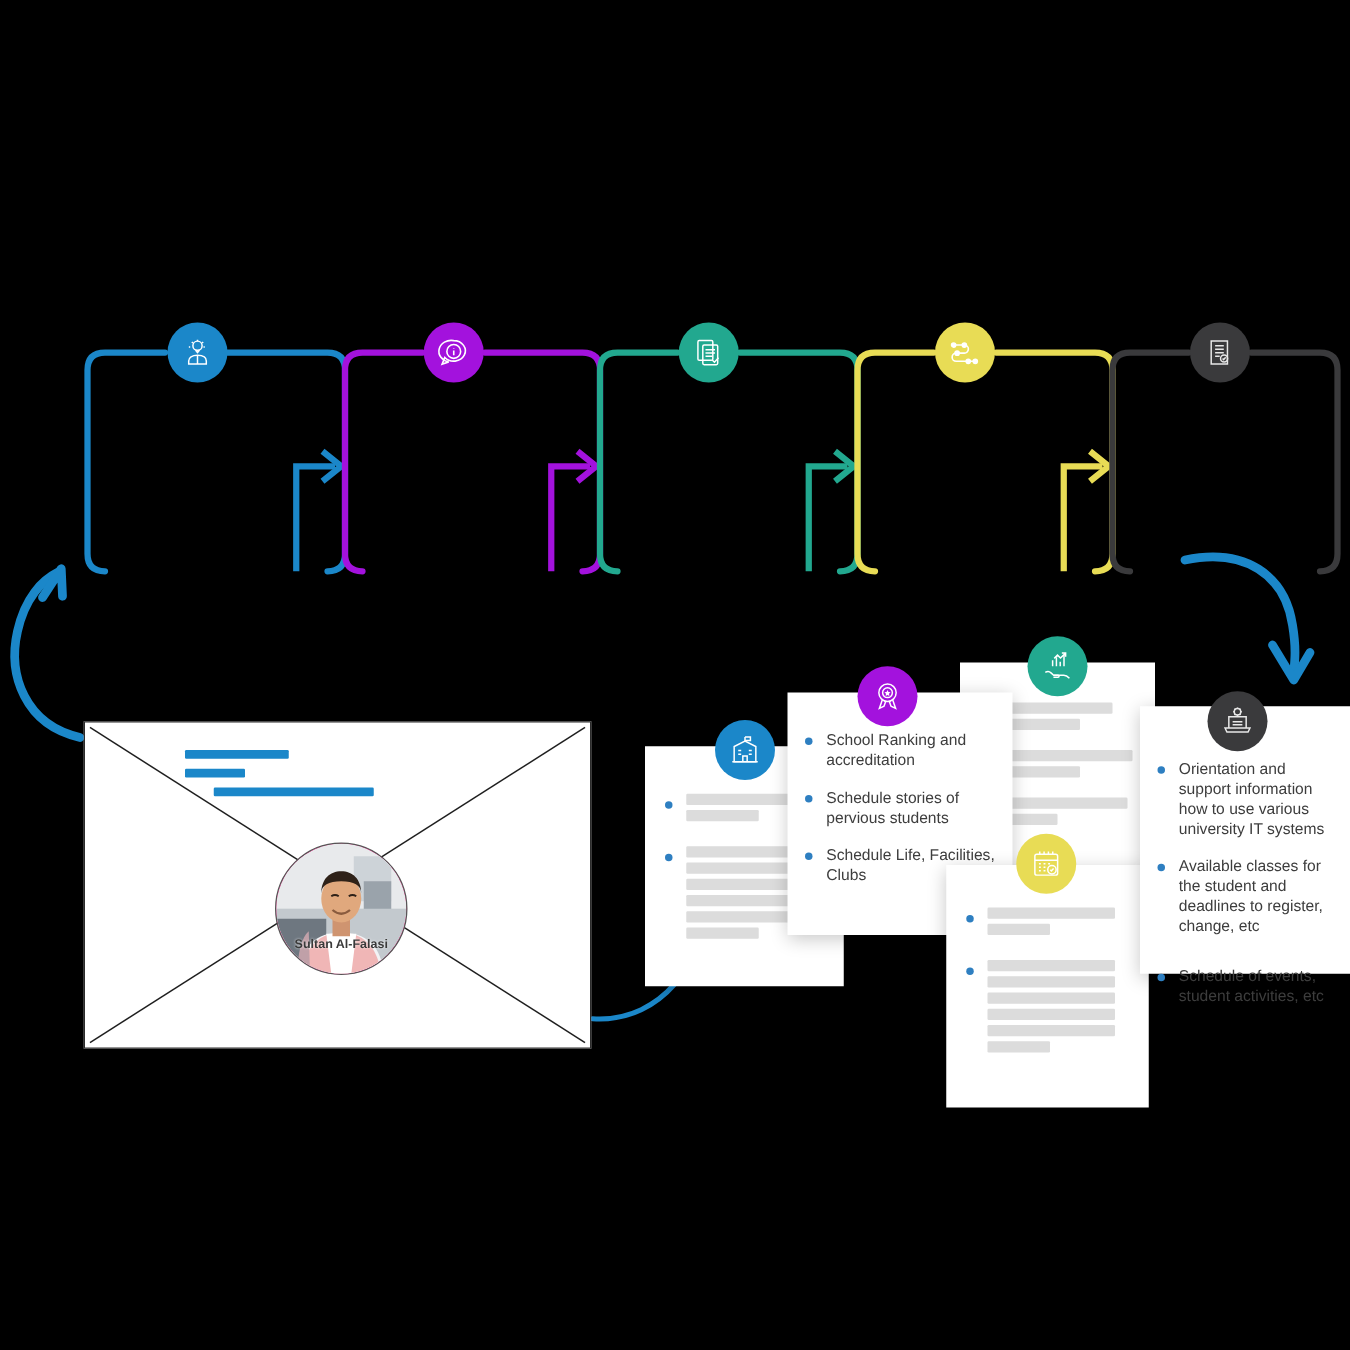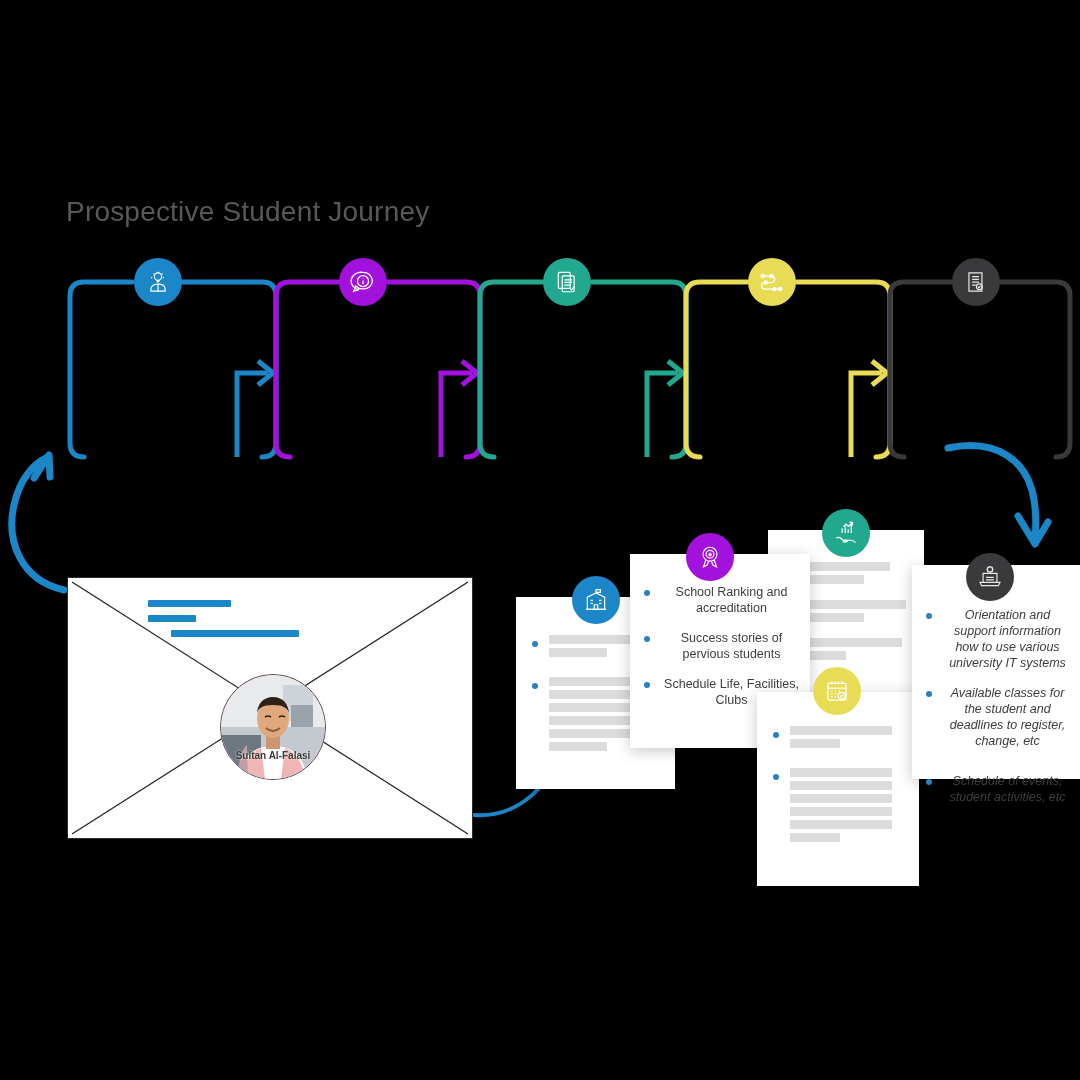--- a/index.html
+++ b/index.html
@@ -47,37 +47,36 @@
   
   .card{position:absolute;background:#fff;
         box-shadow:0 3px 14px rgba(0,0,0,.22);}
   .card-icon{
     position:absolute;width:48px;height:48px;border-radius:50%;
     display:flex;align-items:center;justify-content:center;z-index:20;
   }
   .card-icon svg{width:26px;height:26px;display:block;}
 
   .bullets{position:absolute;}
-  .bullet-row{display:flex;margin-bottom:14px;text-align:center;}
+  .bullet-row{display:flex;margin-bottom:14px;}
   .bdot{width:6px;height:6px;border-radius:50%;background:#2e7fc1;
         margin-top:6px;margin-right:11px;flex:0 0 auto;}
   .btext{font-size:12.5px;line-height:16px;color:#3d3d3d;}
 
   
   .sk-group{display:flex;margin-bottom:16px;}
   .sk-lines{flex:1;}
   .sk{height:9px;background:#dcdcdc;margin-bottom:4px;border-radius:1px;}
   .sk-nobul{margin-bottom:16px;}
 </style>
 </head>
 <body>
 
 <div id="stage">
 
-  <div id="page-title">Prospective Student Journey</div>
 
   <svg class="big-arrow" style="left:0;top:255;width:1080px;height:240px;" width="1080" height="240" viewBox="0 0 1080 240">
 
     <g fill="none" stroke="#1b87c9" stroke-width="5" stroke-linecap="round">
       <path d="M132,27 L84,27 Q70,27 70,41 L70,188 Q70,202 84,202"></path>
       <path d="M182,27 L262,27 Q276,27 276,41 L276,188 Q276,202 262,202"></path>
     </g>
     <g fill="none" stroke="#1b87c9" stroke-width="5" stroke-linecap="butt">
       <path d="M237,202 L237,118 L268,118"></path>
       <path d="M258,106 L273,118 L258,130" stroke-linejoin="miter"></path>
@@ -248,21 +247,21 @@
   </div>
 
   <div class="card" style="left:630px;top:554px;width:180px;height:194px;z-index:8;">
     <div class="bullets" style="left:14px;top:30px;right:8px;">
       <div class="bullet-row">
         <div class="bdot"></div>
         <div class="btext">School Ranking and accreditation</div>
       </div>
       <div class="bullet-row">
         <div class="bdot"></div>
-        <div class="btext">Success stories of pervious students</div>
+        <div class="btext">Schedule stories of pervious students</div>
       </div>
       <div class="bullet-row">
         <div class="bdot"></div>
         <div class="btext">Schedule Life, Facilities, Clubs</div>
       </div>
     </div>
   </div>
   <div class="card-icon" style="left:686px;top:533px;background:#a312dd;z-index:22;">
     <svg viewBox="0 0 24 24" fill="none" stroke="#fff" stroke-width="1.1">
       <circle cx="12" cy="9.4" r="6.4"></circle>
@@ -323,21 +322,21 @@
     <svg viewBox="0 0 24 24" fill="none" stroke="#fff" stroke-width="1.1">
       <rect x="3.6" y="5" width="16.8" height="15.4" rx="1.4"></rect>
       <path d="M3.6 9.4h16.8"></path>
       <path d="M7.2 5V3M10.4 5V3M13.6 5V3M16.8 5V3"></path>
       <path d="M6.6 12h1.4M10 12h1.4M13.4 12h1.4M6.6 14.6H8M10 14.6h1.4M6.6 17.2H8M10 17.2h1.4"></path>
       <circle cx="16.2" cy="16.4" r="3.1"></circle>
       <path d="M15 16.4l.8.9 1.6-1.8"></path>
     </svg>
   </div>
 
-  <div class="card" style="left:912px;top:565px;width:168px;height:214px;z-index:10;font-style:italic;">
+  <div class="card" style="left:912px;top:565px;width:168px;height:214px;z-index:10;">
     <div class="bullets" style="left:14px;top:42px;right:8px;">
       <div class="bullet-row">
         <div class="bdot"></div>
         <div class="btext">Orientation and support information how to use various university IT systems</div>
       </div>
       <div class="bullet-row">
         <div class="bdot"></div>
         <div class="btext">Available classes for the student and deadlines to register, change, etc</div>
       </div>
       <div class="bullet-row" style="margin-top:24px;">

